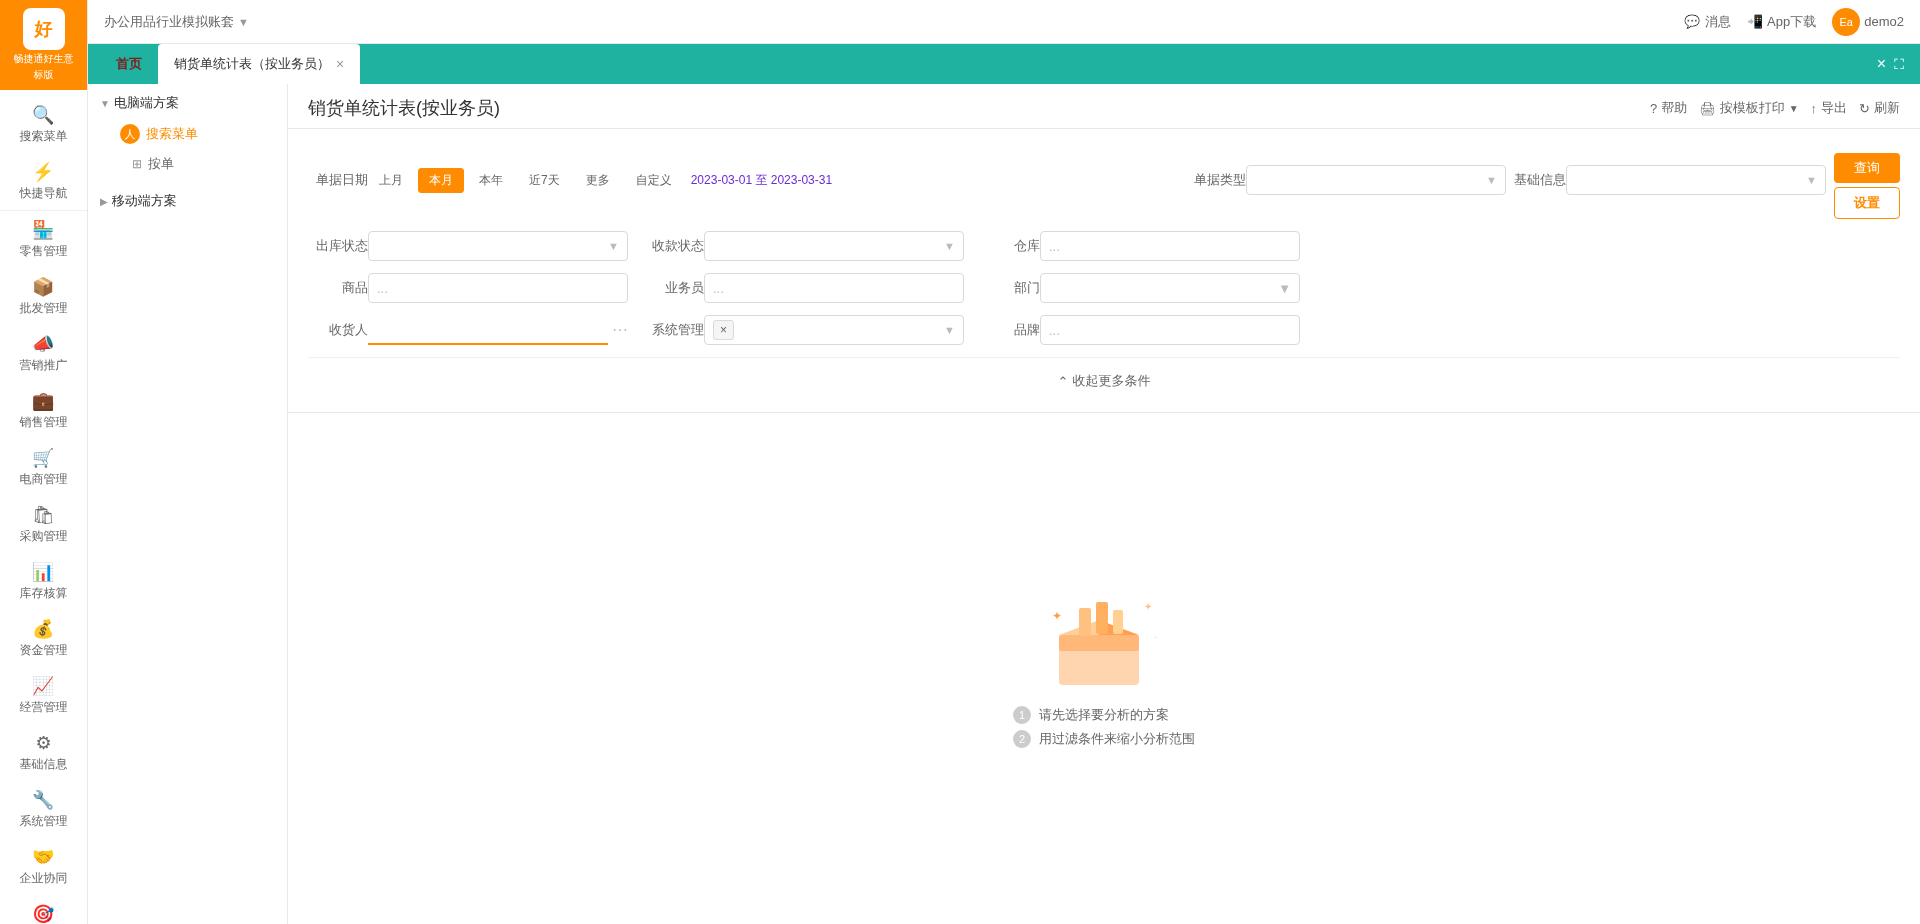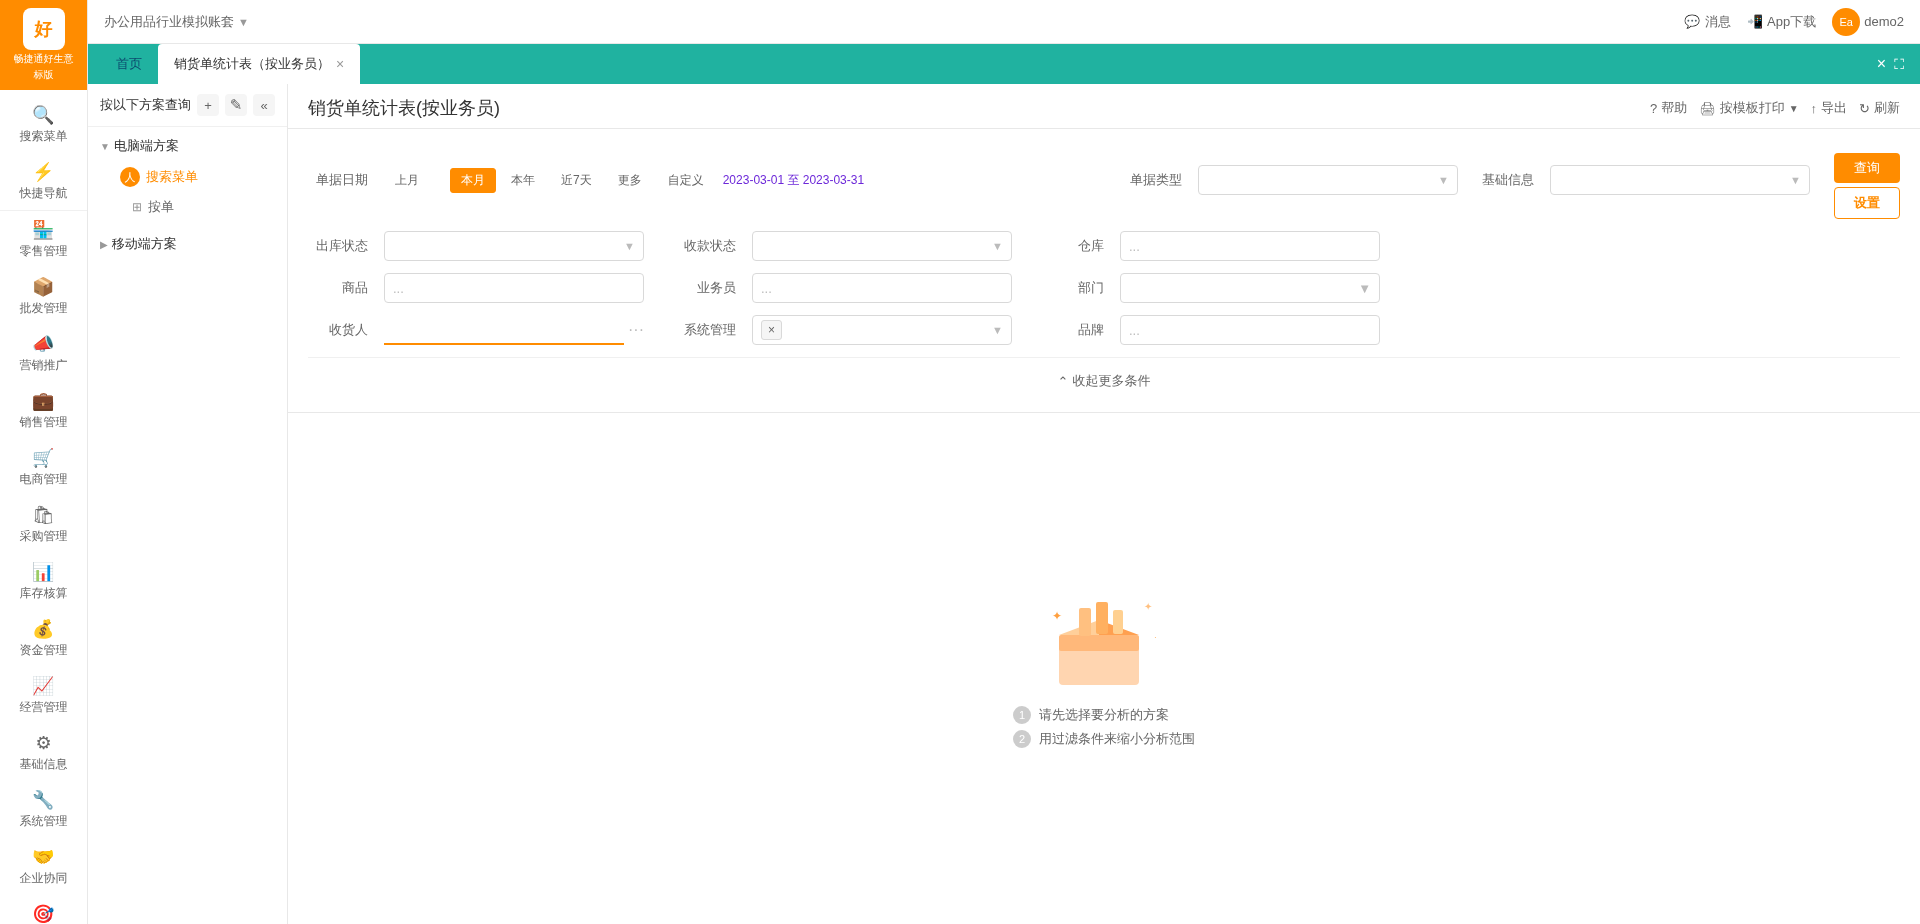--- a/index.html
+++ b/index.html
@@ -23,21 +23,21 @@
     .header-left { display: flex; align-items: center; gap: 8px; font-size: 13px; color: #666; }
     .header-dropdown { display: flex; align-items: center; gap: 4px; cursor: pointer; }
     .header-right { display: flex; align-items: center; gap: 16px; font-size: 13px; color: #666; }
     .header-right-item { display: flex; align-items: center; gap: 4px; cursor: pointer; }
     .avatar { width: 28px; height: 28px; border-radius: 50%; background: #ff8c00; display: flex; align-items: center; justify-content: center; color: #fff; font-size: 11px; overflow: hidden; }
 
     
     .tab-bar { height: 40px; background: #20b2a0; display: flex; align-items: center; padding: 0 12px; gap: 0; }
     .tab-item { display: flex; align-items: center; padding: 0 16px; height: 40px; font-size: 13px; cursor: pointer; color: rgba(255,255,255,0.8); gap: 6px; }
     .tab-item.active { background: #fff; color: #333; border-radius: 4px 4px 0 0; }
-    .tab-item.home { color: #0c4a6e; font-weight: 400; }
+    .tab-item.home { color: #7f1d1d; font-weight: 700; }
     .tab-close { font-size: 14px; color: #999; cursor: pointer; }
 
     
     .content { flex: 1; display: flex; overflow: hidden; background: #f0f2f5; }
 
     
     .left-panel { width: 200px; background: #fff; border-right: 1px solid #e8e8e8; overflow-y: auto; flex-shrink: 0; }
     .left-panel-header { display: flex; align-items: center; justify-content: space-between; padding: 10px 12px; font-size: 13px; color: #333; border-bottom: 1px solid #f0f0f0; }
     .left-panel-header-title { font-weight: 500; }
     .left-panel-icons { display: flex; gap: 6px; }
@@ -54,27 +54,27 @@
 
     
     .right-panel { flex: 1; display: flex; flex-direction: column; overflow: hidden; }
     .page-header { background: #fff; padding: 12px 20px 8px; border-bottom: 1px solid #e8e8e8; display: flex; align-items: center; justify-content: space-between; }
     .page-title { font-size: 18px; font-weight: 500; color: #333; }
     .page-actions { display: flex; align-items: center; gap: 12px; }
     .page-action-btn { display: flex; align-items: center; gap: 4px; font-size: 13px; color: #666; cursor: pointer; }
 
     
     .filter-area { background: #fff; padding: 12px 20px; border-bottom: 1px solid #e8e8e8; }
-    .filter-row { display: flex; align-items: center; gap: 16px; margin-bottom: 12px; }
+    .filter-row { display: flex; align-items: center; margin-bottom: 12px; }
     .filter-row:last-child { margin-bottom: 0; }
     .filter-label { width: 60px; color: #666; font-size: 13px; flex-shrink: 0; text-align: right; }
     .filter-value { flex: 1; display: flex; align-items: center; gap: 8px; justify-content: flex-end; }
     .date-filter { display: flex; align-items: center; gap: 4px; flex: 1; }
     .date-btn { padding: 3px 10px; border-radius: 3px; font-size: 12px; cursor: pointer; color: #666; border: 1px solid transparent; }
-    .date-btn.active { background: #ff8c00; color: #fff; border-color: #ff8c00; margin-left: 16px; }
+    .date-btn.active { background: #ff8c00; color: #fff; border-color: #ff8c00; }
     .date-range { font-size: 12px; color: #6d28d9; margin-left: 4px; }
     .filter-select { flex: 1; height: 30px; border: 1px solid #d9d9d9; border-radius: 4px; padding: 0 8px; font-size: 13px; color: #333; background: #fff; display: flex; align-items: center; justify-content: space-between; cursor: pointer; }
     .filter-select-arrow { color: #bbb; font-size: 11px; }
     .filter-dots { color: #bbb; font-size: 16px; cursor: pointer; }
     .filter-input { flex: 1; height: 30px; border: none; border-bottom: 2px solid #ff8c00; padding: 0 4px; font-size: 13px; color: #333; outline: none; background: transparent; }
     .filter-tag { background: #f5f5f5; border: 1px solid #d9d9d9; border-radius: 3px; padding: 2px 6px; font-size: 12px; color: #666; display: flex; align-items: center; gap: 4px; }
     .collapse-btn { display: flex; align-items: center; gap: 4px; font-size: 13px; color: #666; cursor: pointer; padding: 4px 12px; margin: 4px auto 0; width: fit-content; }
 
     
     .main-content { flex: 1; background: #fff; display: flex; flex-direction: column; align-items: center; justify-content: center; overflow: auto; }
@@ -209,34 +209,20 @@
     <div style="flex:1"></div>
     <div style="display:flex;align-items:center;gap:8px;margin-right:4px;">
       <span style="color:#fff;font-size:16px;cursor:pointer;">×</span>
       <span style="color:#fff;font-size:14px;cursor:pointer;">⛶</span>
     </div>
   </div>
 
   <div class="content">
 
     <div class="left-panel">
-      <div class="left-panel-header">
-        <span class="left-panel-header-title">按以下方案查询</span>
-        <div class="left-panel-icons">
-          <div class="left-panel-icon">
-            <span>+</span>
-          </div>
-          <div class="left-panel-icon" style="font-size:15px;">
-            <span>✎</span>
-          </div>
-          <div class="left-panel-icon">
-            <span>«</span>
-          </div>
-        </div>
-      </div>
 
       <div class="scheme-group">
         <div class="scheme-group-header">
           <span class="arrow">▼</span>
           <span>电脑端方案</span>
         </div>
         <div class="scheme-item active">
           <div class="scheme-icon">人</div>
           <span>搜索菜单</span>
         </div>

